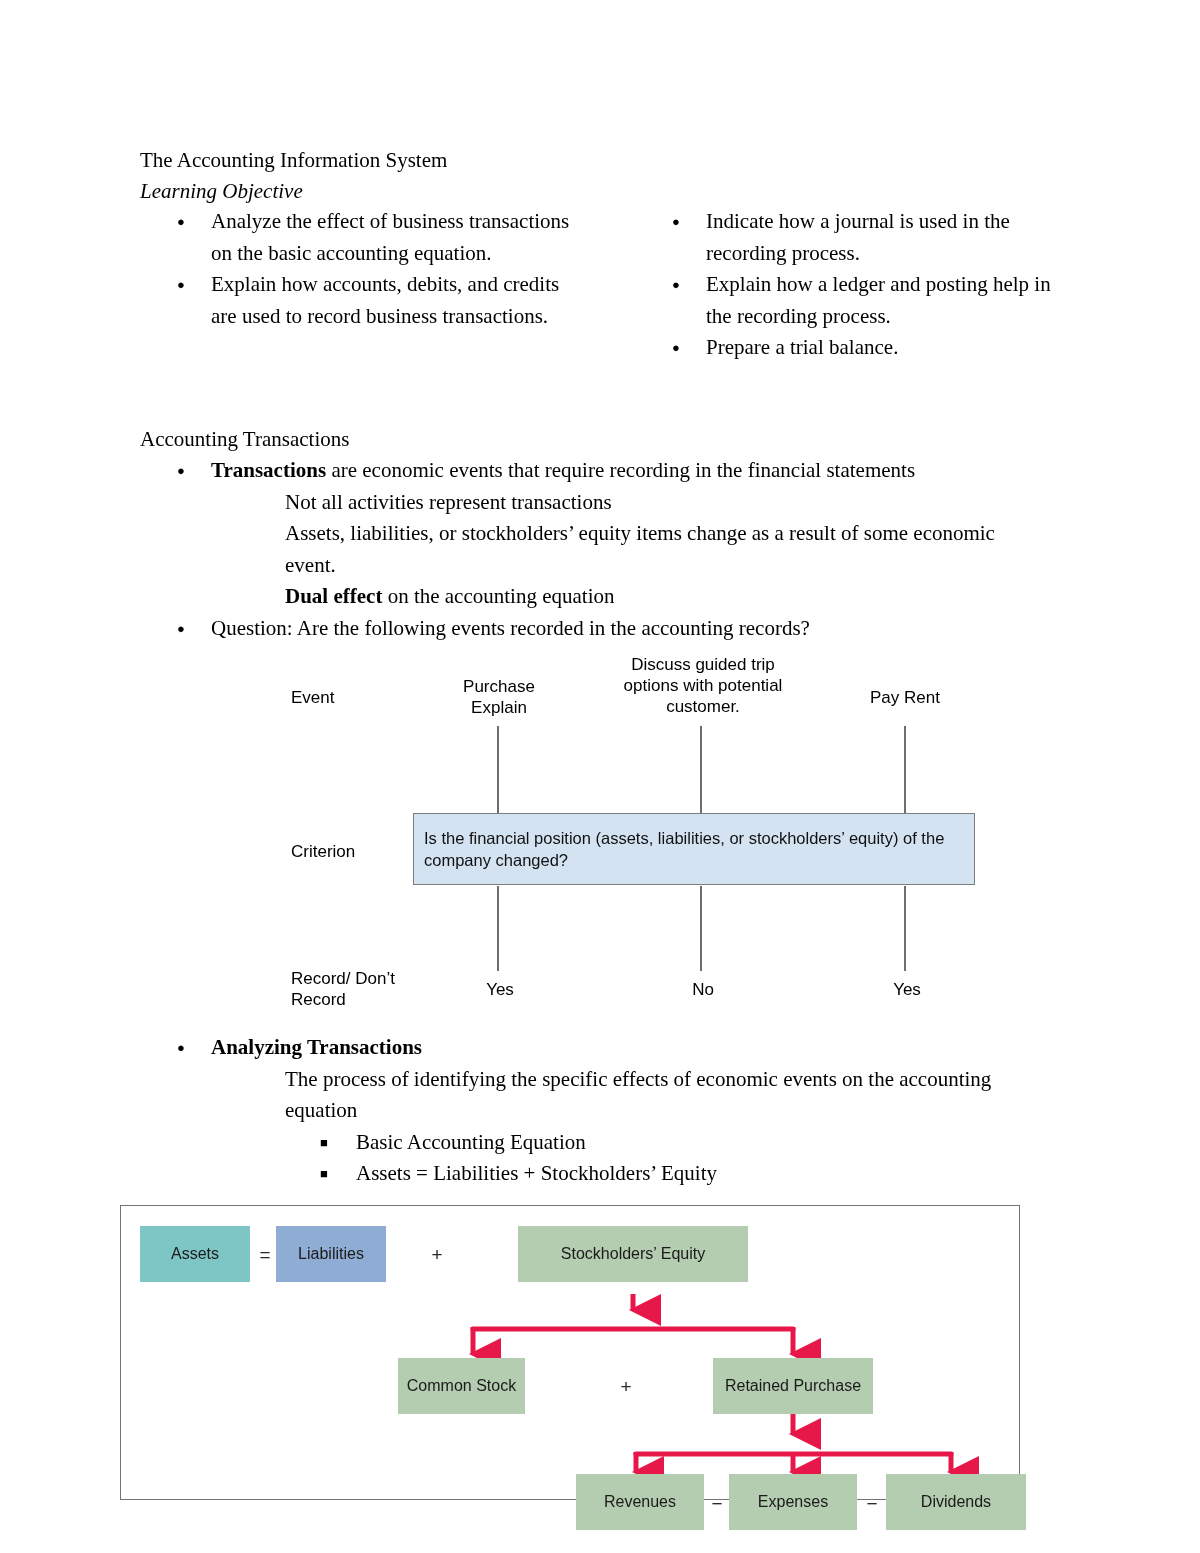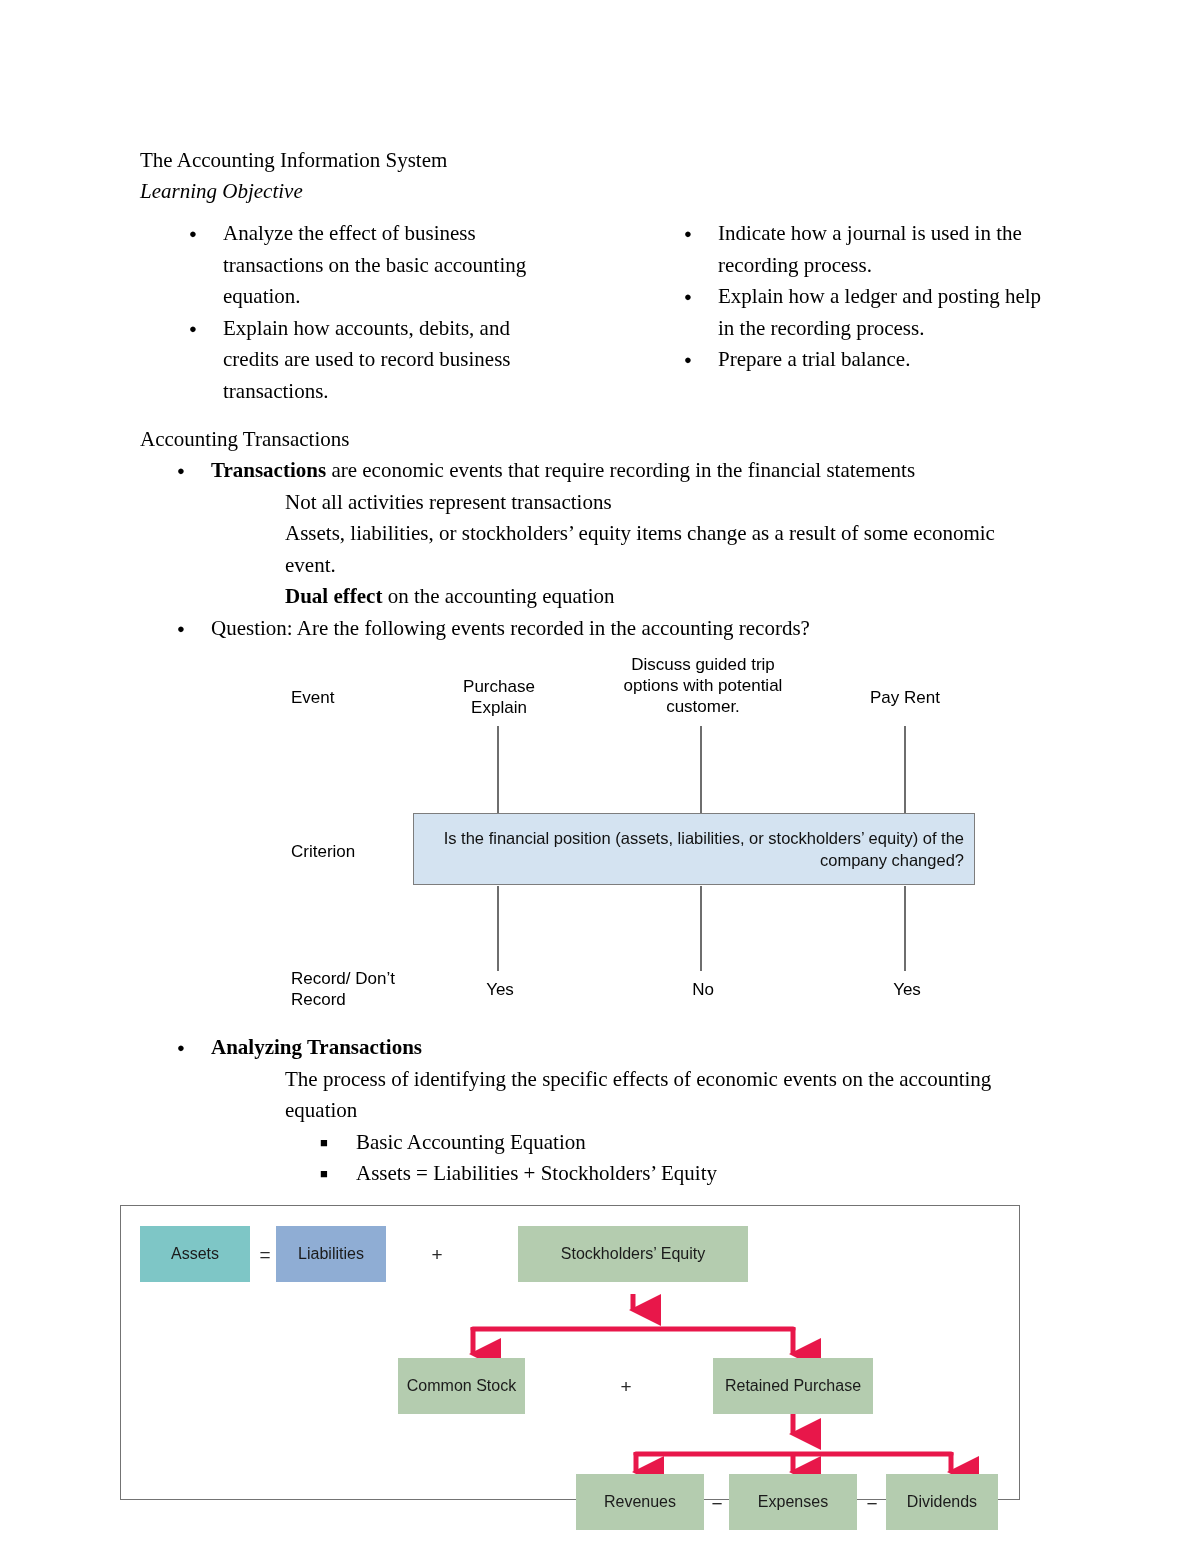--- a/index.html
+++ b/index.html
@@ -25,21 +25,21 @@
   }
   #title      { top:145px; }
   #subtitle   { top:176px; font-style:italic; }
   #sec-head   { top:424px; }
 
   
   .lo-col { position:absolute; font-size:21px; line-height:31.5px; }
   #lo-left  { left:175px; top:206px;  width:400px; }
   #lo-right { left:670px; top:206px;  width:400px; }
 
-  ul.bul { list-style:none; margin:12px; padding:0; }
+  ul.bul { list-style:none; margin:0; padding:0; }
   ul.bul > li {
     position:relative; padding-left:36px; margin:0 0 0 0;
   }
   ul.bul > li::before {
     content:"\25CF";
     position:absolute; left:2px; top:-1px;
     font-size:13px; line-height:33px;
   }
 
   
@@ -69,21 +69,21 @@
     font-family:"Liberation Sans","DejaVu Sans",sans-serif;
     font-size:17px; line-height:21px; color:#000000; text-align:center;
   }
   #flow .rowlbl { text-align:left; }
   #flow .vline {
     position:absolute; width:2px; background:#6e6e6e;
   }
   #crit-box {
     position:absolute; left:413px; top:168px; width:562px; height:72px;
     background:#d4e3f1; border:1.5px solid #7d7d7d;
-    display:flex; align-items:center; justify-content:center; text-align:right;
+    display:flex; align-items:center; justify-content:center; text-align:left;
     font-family:"Liberation Sans","DejaVu Sans",sans-serif;
     font-size:16.5px; line-height:22px; color:#111;
     padding:0 10px;
   }
 
   
   #eqdiag {
     position:absolute; left:120px; top:1205px;
     width:900px; height:295px;
     border:1px solid #737373; background:#fff;
@@ -225,16 +225,16 @@
     <div class="bx" style="left:397px; top:20px; width:230px; height:56px; background:#b4ccaf;">Stockholders’ Equity</div>
 
     <div class="bx" style="left:277px; top:152px; width:127px; height:56px; background:#b4ccaf;">Common Stock</div>
     <div class="op" style="left:494px; top:170px; width:22px;">+</div>
     <div class="bx" style="left:592px; top:152px; width:160px; height:56px; background:#b4ccaf;">Retained Purchase</div>
 
     <div class="bx" style="left:455px; top:268px; width:128px; height:56px; background:#b4ccaf;">Revenues</div>
     <div class="op" style="left:585px; top:287px; width:22px;">−</div>
     <div class="bx" style="left:608px; top:268px; width:128px; height:56px; background:#b4ccaf;">Expenses</div>
     <div class="op" style="left:740px; top:287px; width:22px;">−</div>
-    <div class="bx" style="left:765px; top:268px; width:112px; height:56px; background:#b4ccaf;">Dividends</div>
+    <div class="bx" style="left:765px; top:268px; width:140px; height:56px; background:#b4ccaf;">Dividends</div>
   </div>
 
 </div>
 
 </body></html>

